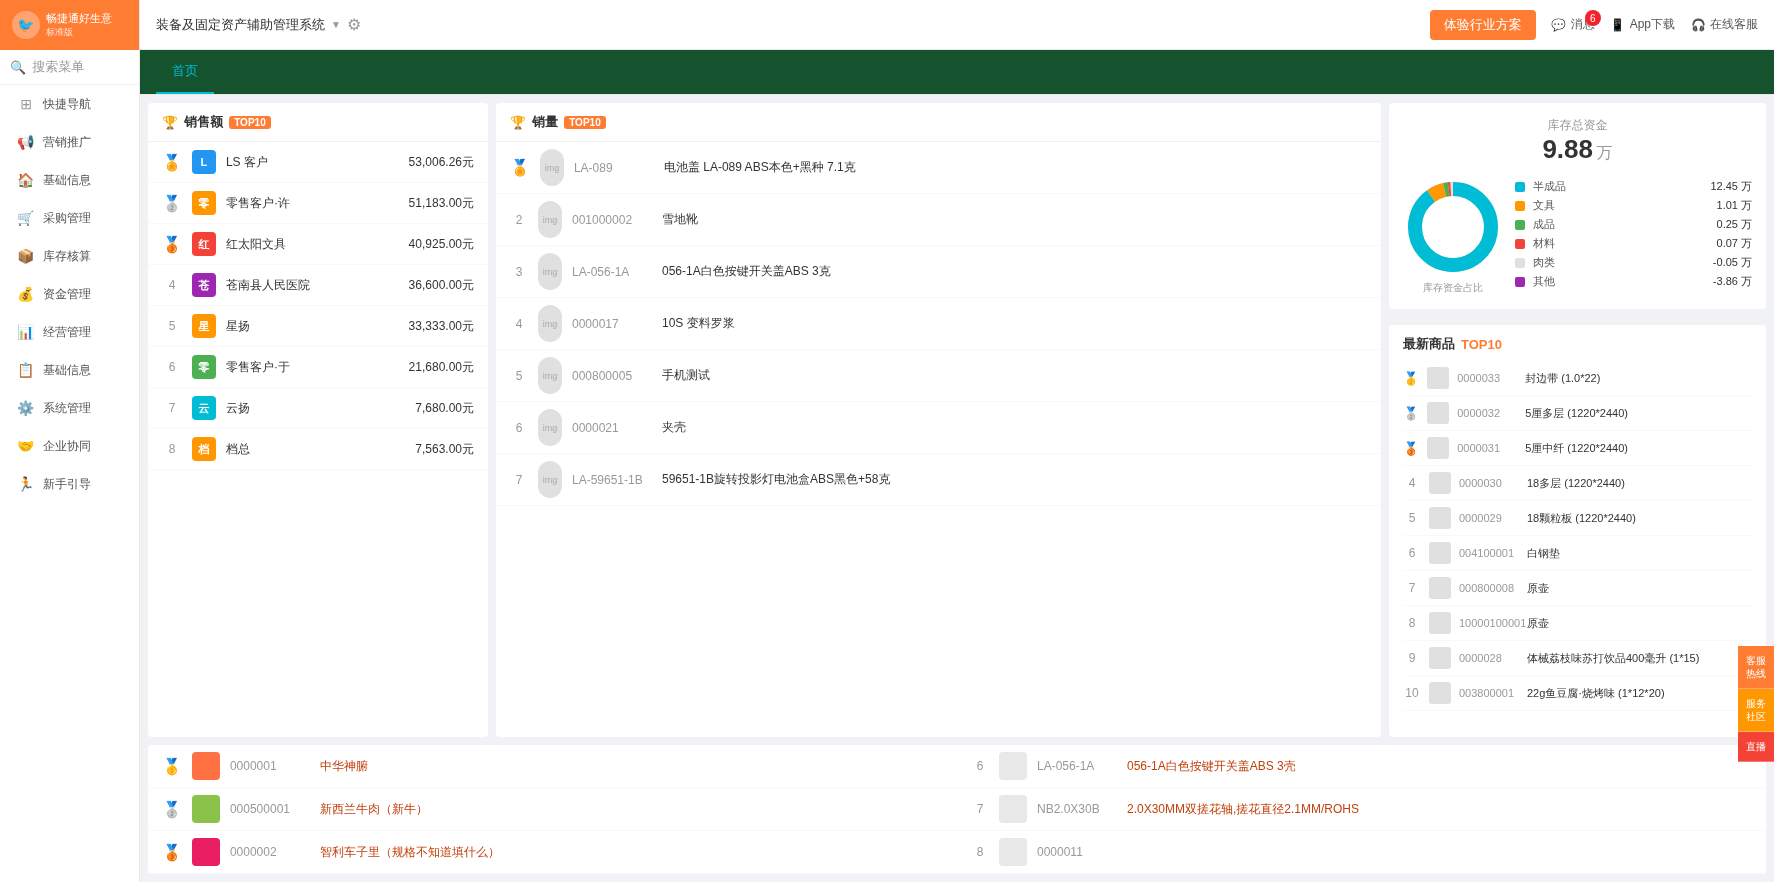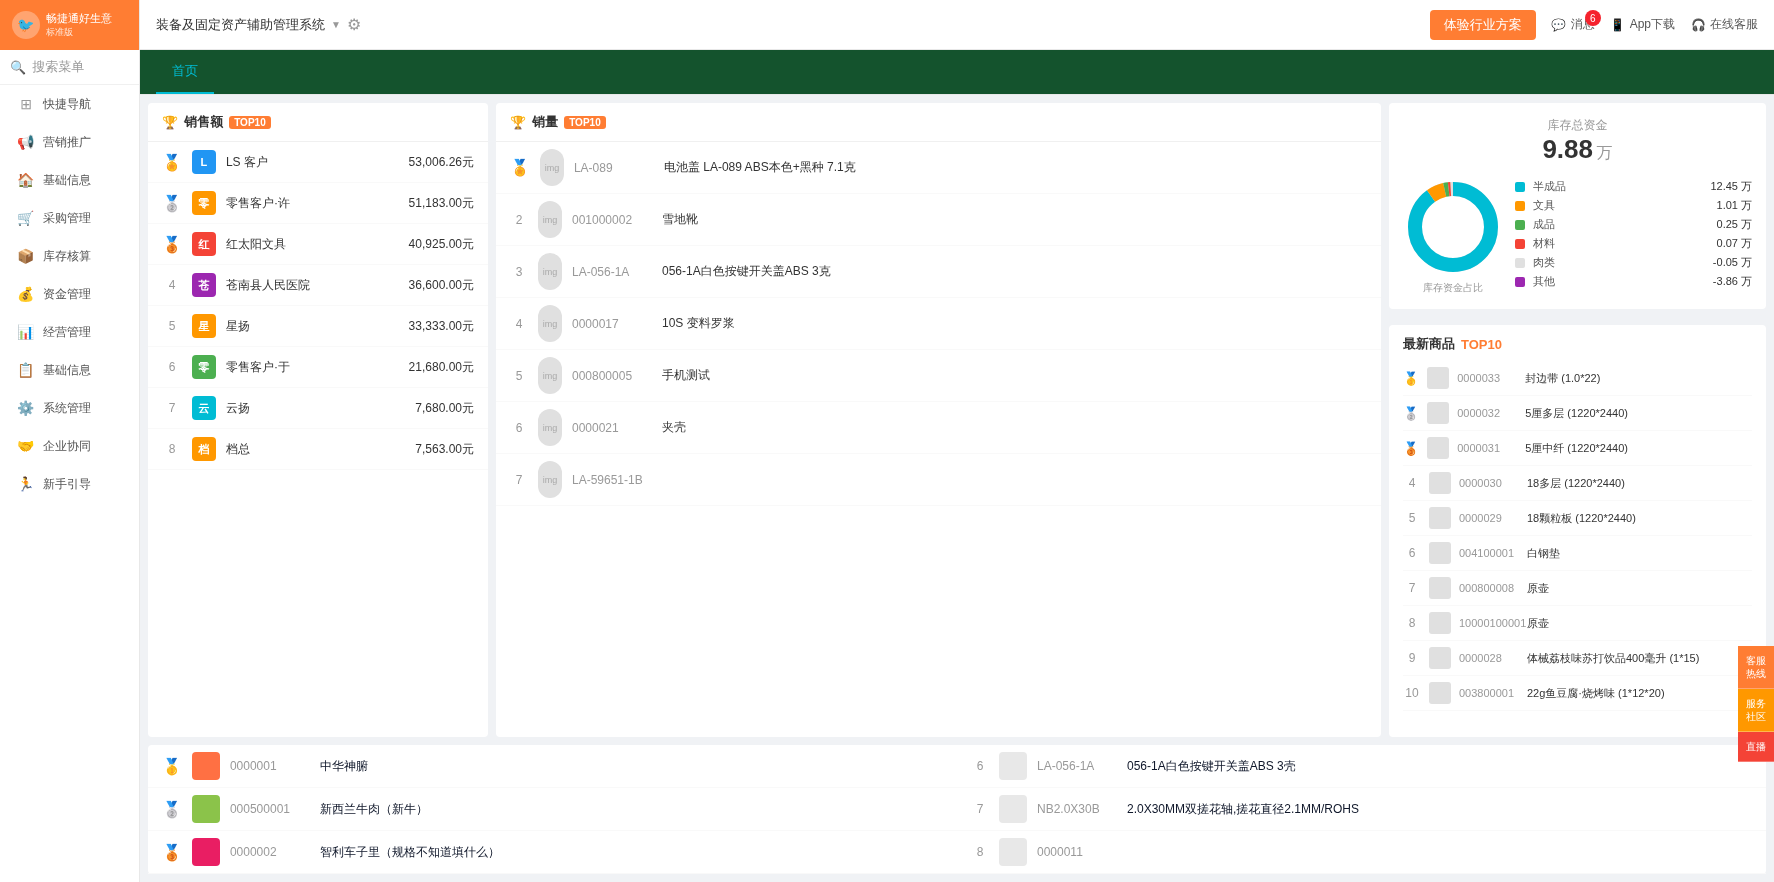--- a/index.html
+++ b/index.html
@@ -334,21 +334,21 @@
     .hot-rank { width: 18px; font-size: 12px; color: #999; text-align: center; flex-shrink: 0; }
     .hot-img-placeholder {
       width: 28px; height: 28px;
       background: #e8e8e8;
       border-radius: 4px;
       flex-shrink: 0;
       display: flex; align-items: center; justify-content: center;
       font-size: 8px; color: #bbb;
     }
     .hot-code { font-size: 12px; color: #999; width: 80px; flex-shrink: 0; }
-    .hot-name { flex: 1; font-size: 12px; color: #0f172a; }
+    .hot-name { flex: 1; font-size: 12px; color: #c2410c; }
 
     
     .medal-gold { color: #ffd700; font-size: 16px; }
     .medal-silver { color: #c0c0c0; font-size: 16px; }
     .medal-bronze { color: #cd7f32; font-size: 16px; }
 
     
     .cs-float {
       position: fixed;
       right: 0;
@@ -572,20 +572,21 @@
               <div class="prod-item">
     <span class="prod-rank-num">6</span>
     <div class="prod-img">img</div>
     <span class="prod-code">0000021</span>
     <span class="prod-name">夹壳</span>
   </div>
               <div class="prod-item">
     <span class="prod-rank-num">7</span>
     <div class="prod-img">img</div>
     <span class="prod-code">LA-59651-1B</span>
+    <span class="prod-name">59651-1B旋转投影灯电池盒ABS黑色+58克</span>
   </div>
             </div>
         </div>
 
         <div class="right-panel">
 
           <div class="inventory-panel">
             <div class="inventory-total">
               <span style="font-size:12px; color:#999;">库存总资金</span>
               <div>

